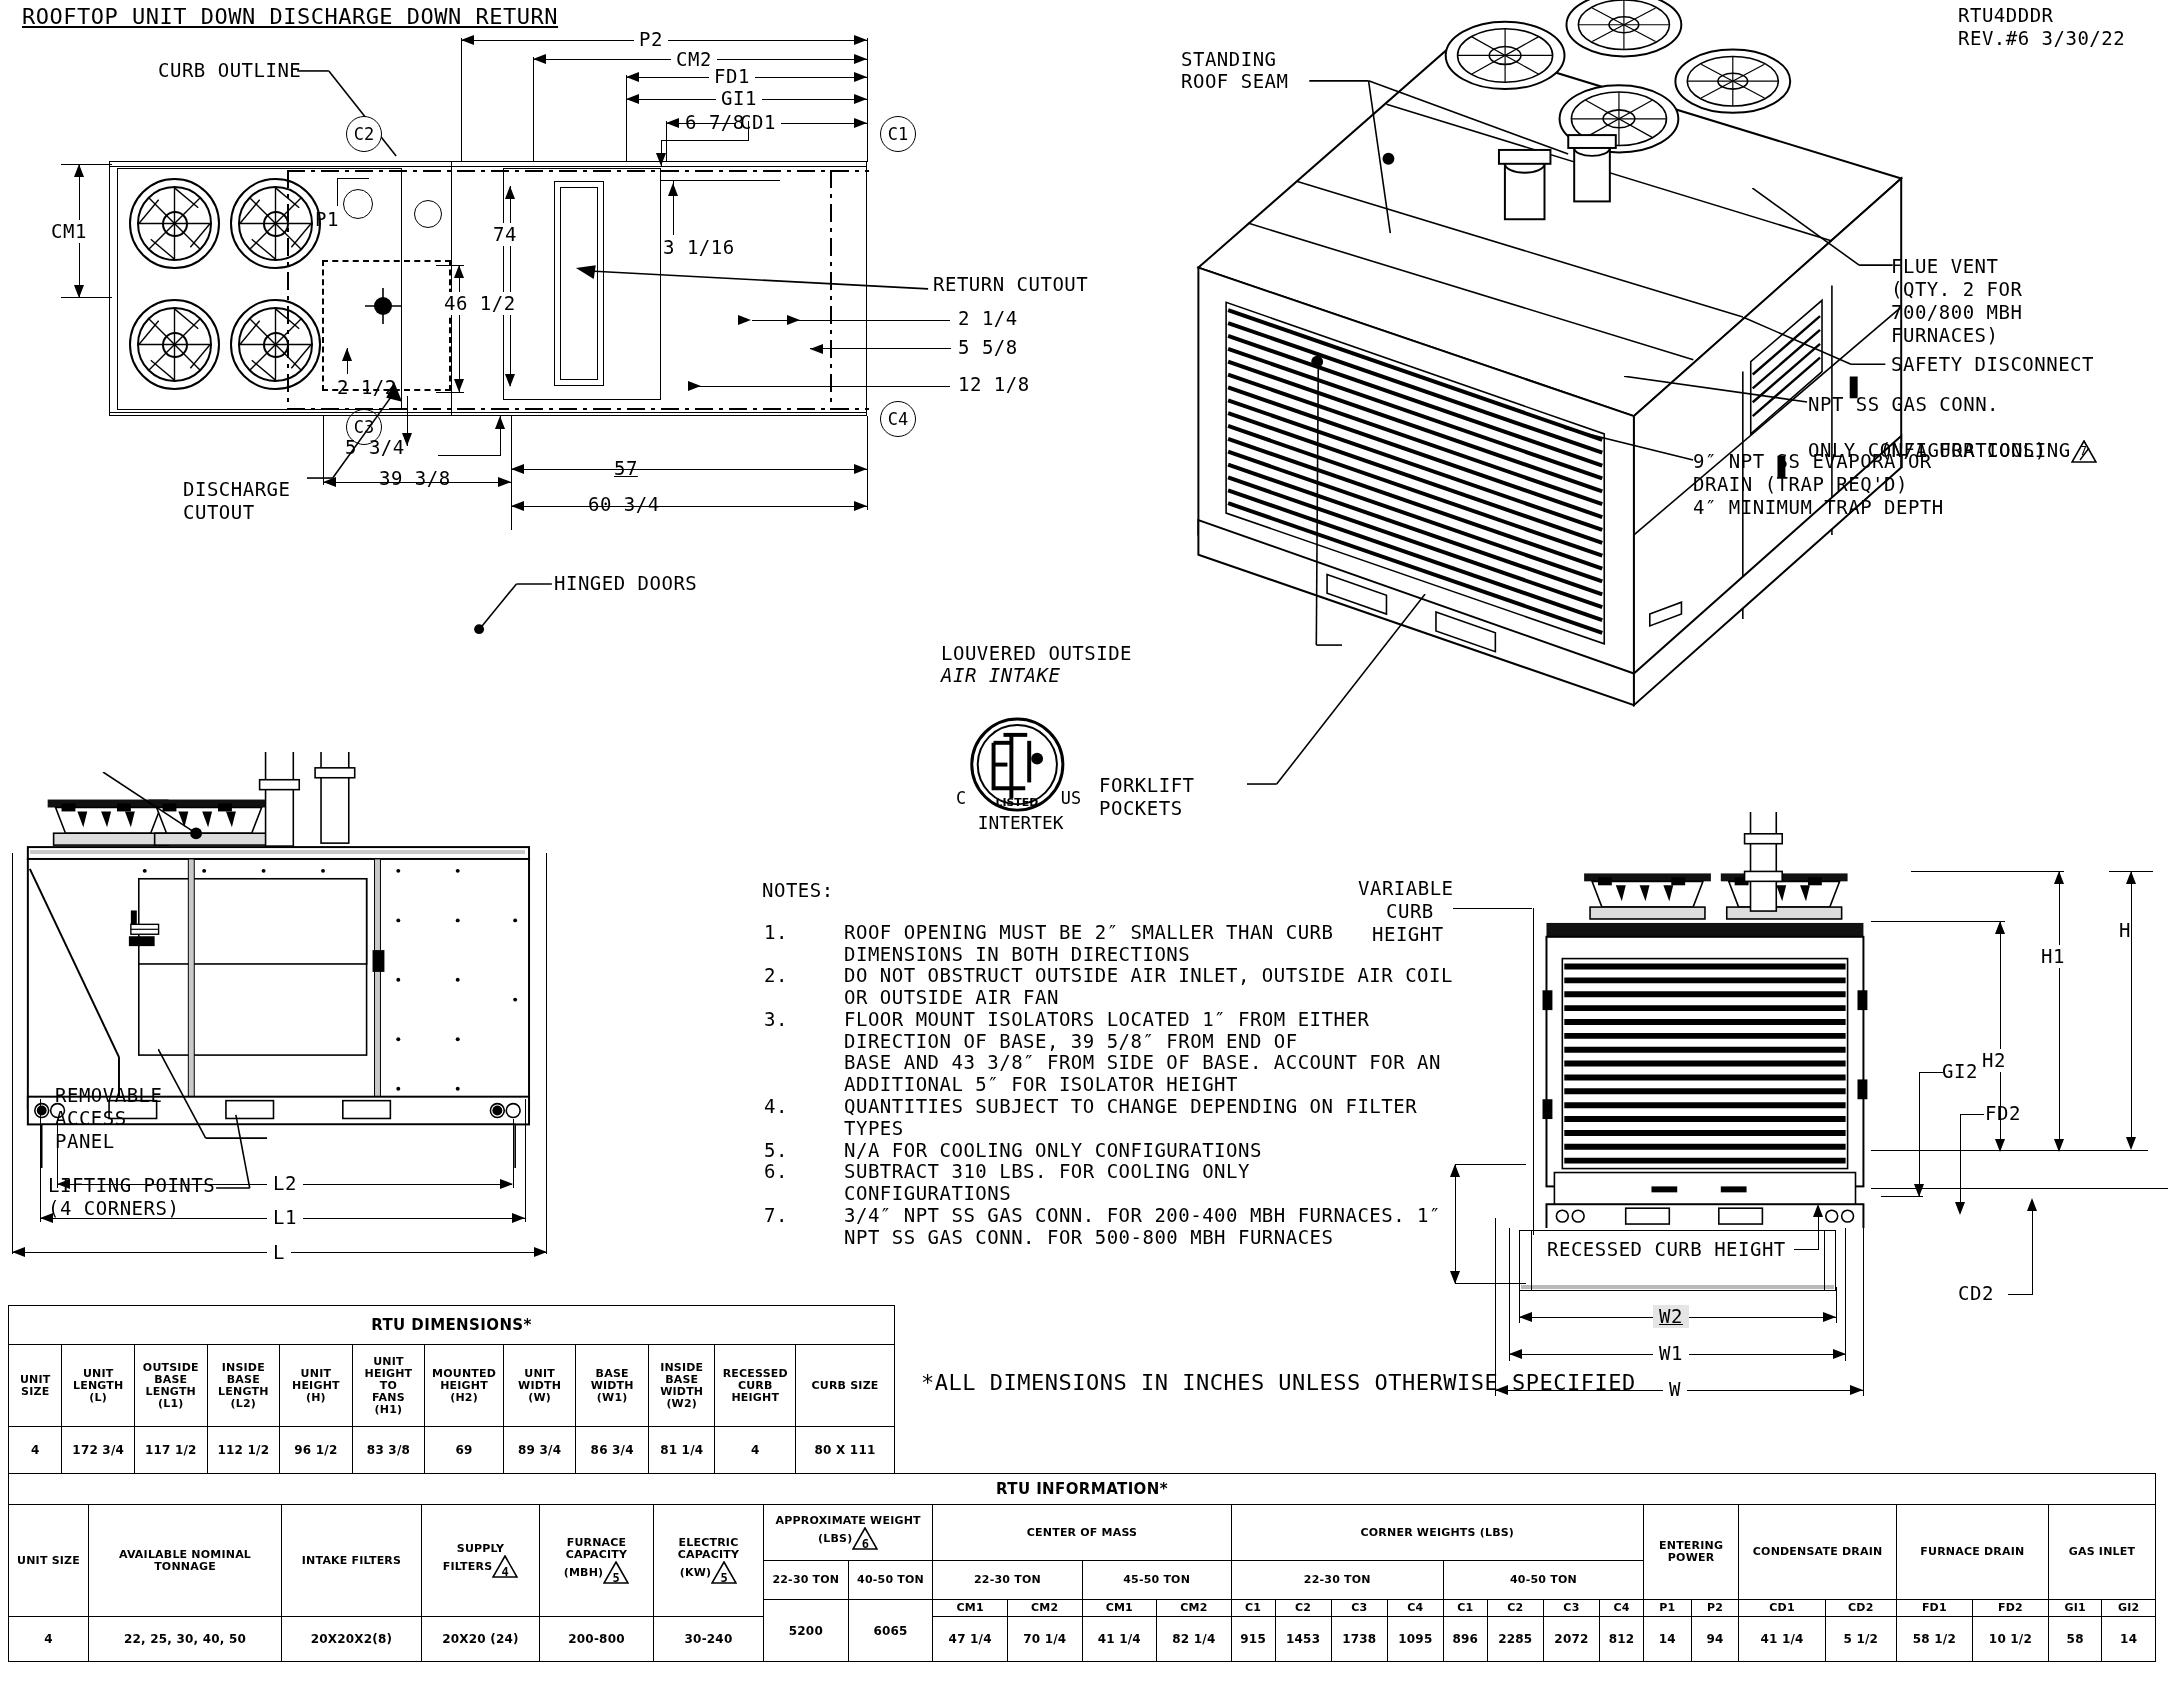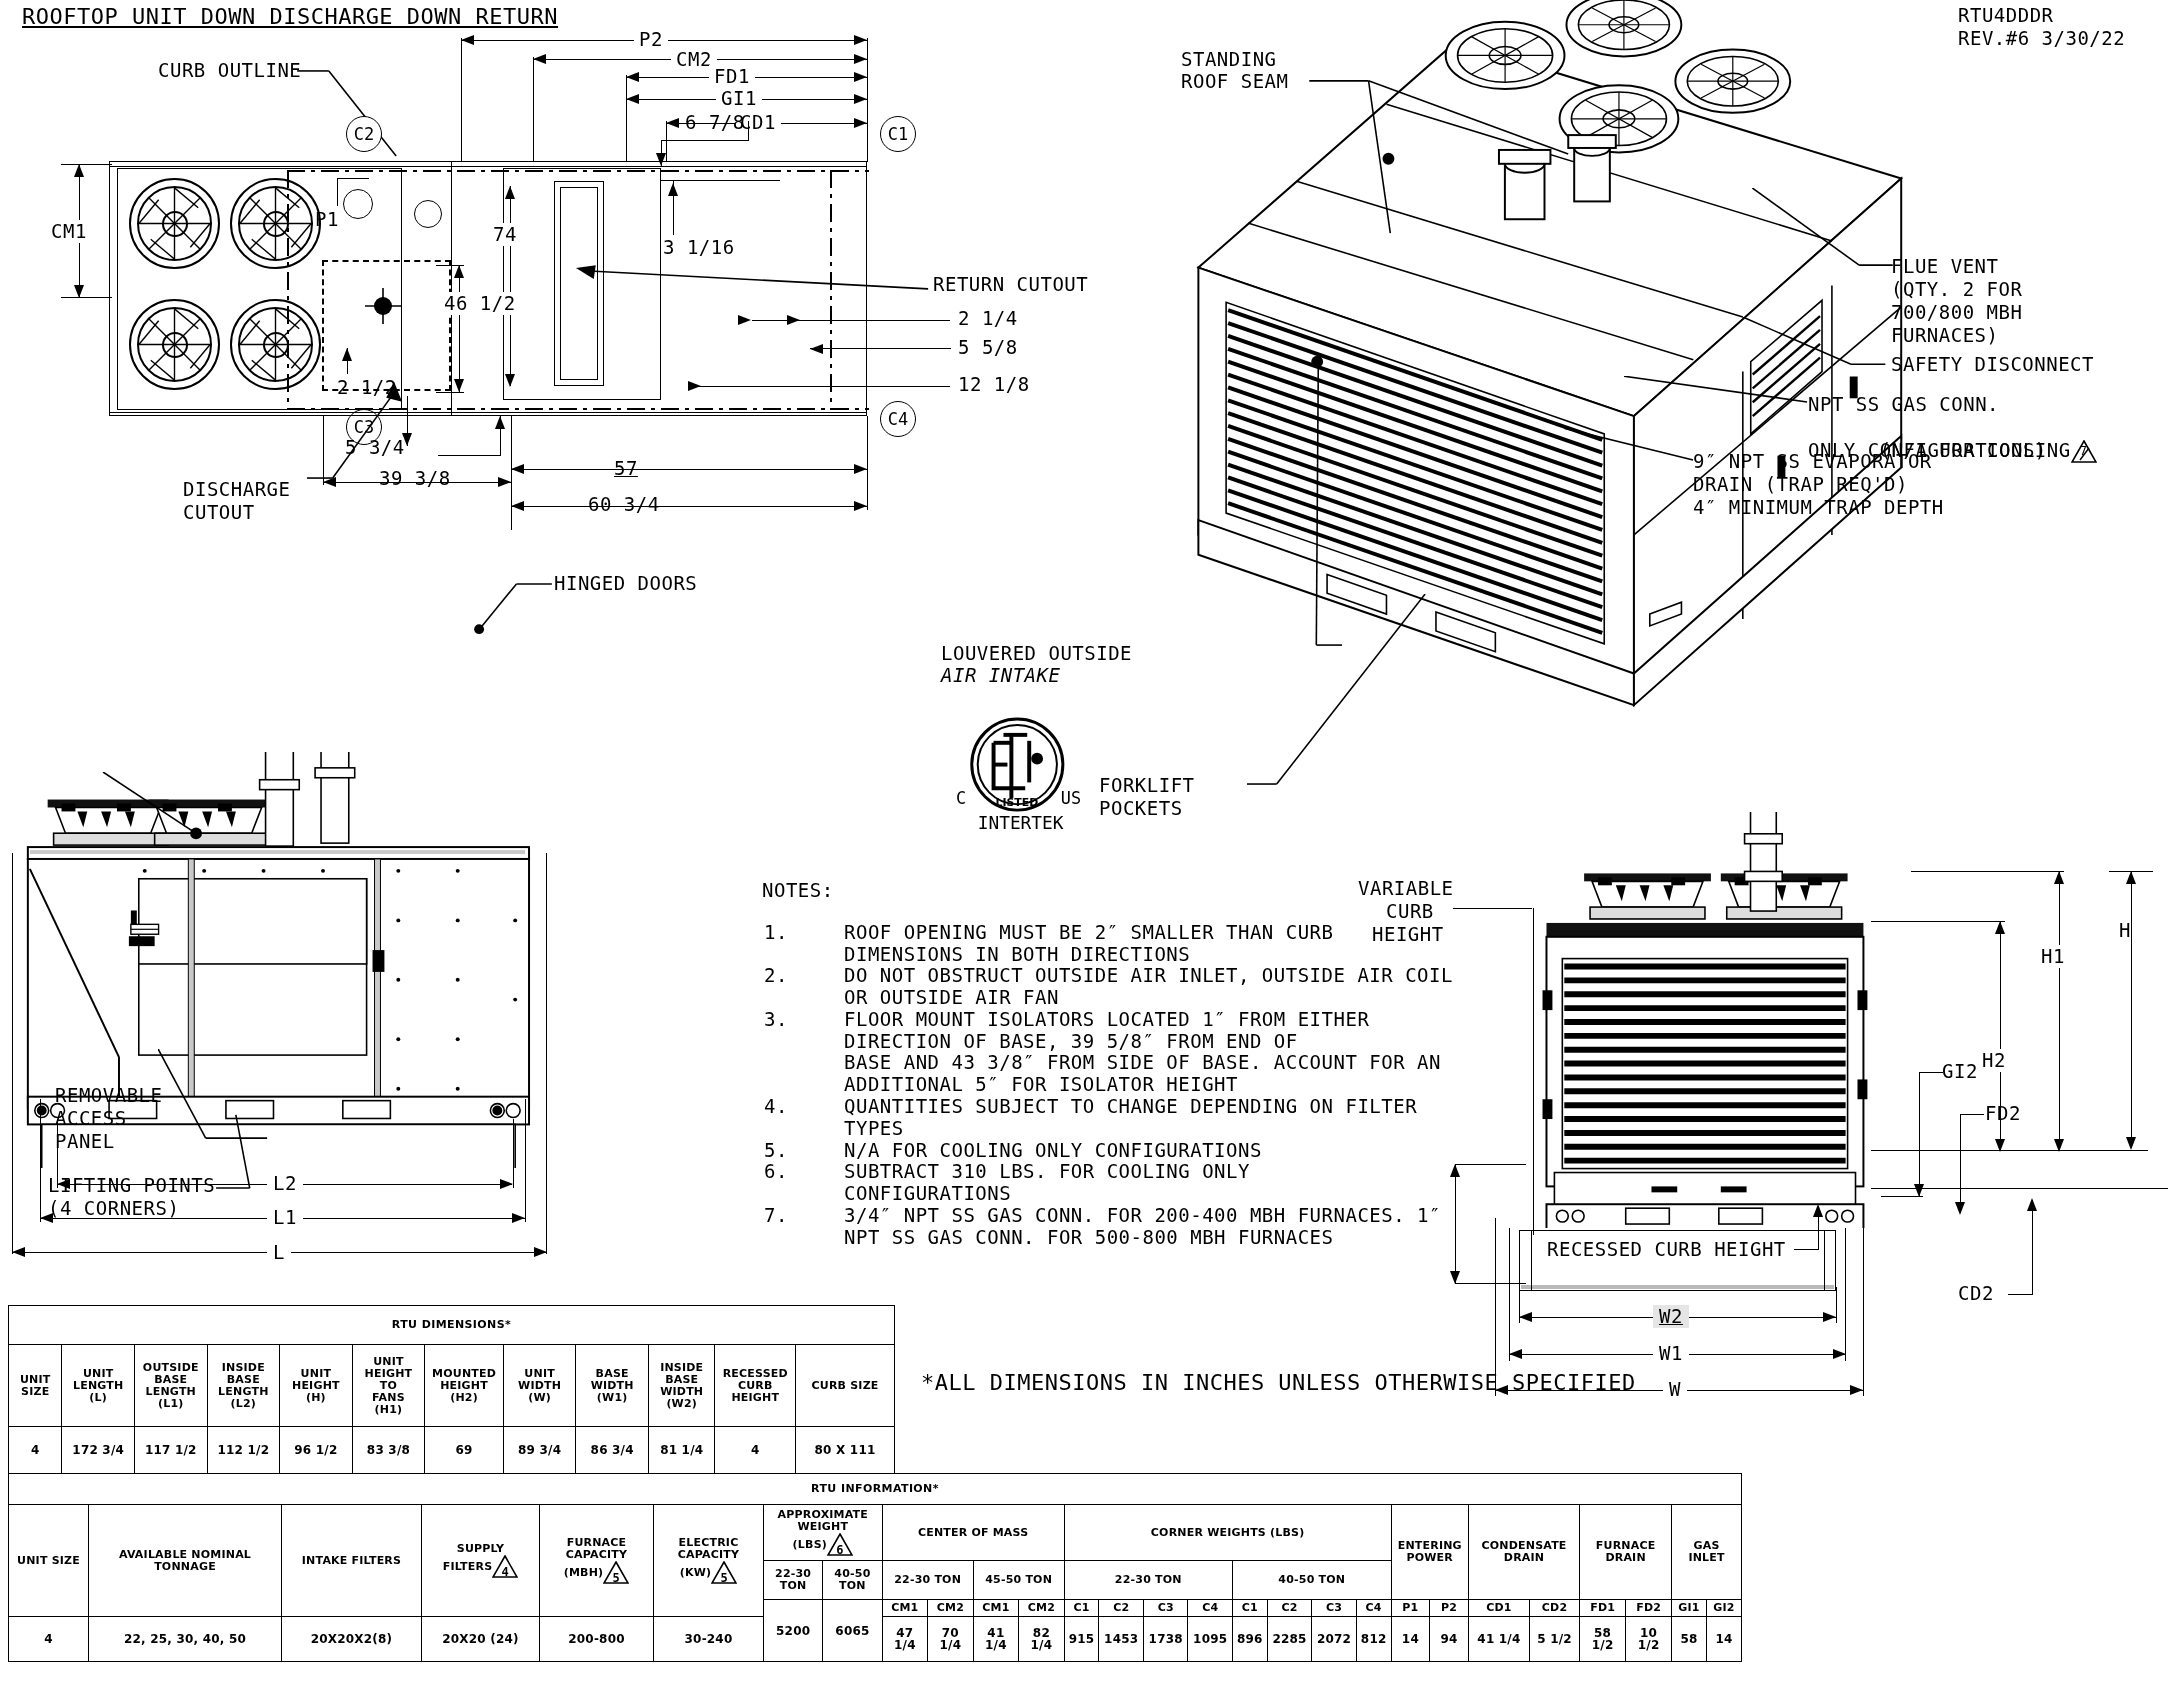--- a/index.html
+++ b/index.html
@@ -83,21 +83,21 @@
     border: 1.6px solid #000;
     text-align: center;
     vertical-align: middle;
     font-size: 11px;
     font-weight: bold;
     padding: 2px 2px;
     letter-spacing: 0.2px;
     line-height: 12px;
   }
   table.dwg td.val { font-size: 12px; }
-  table.dwg .ttl { font-size: 11px; letter-spacing: 0.4px; }
+  table.dwg .ttl { font-size: 15px; letter-spacing: 0.4px; }
 
   
   .etl { position: absolute; }
 </style>
 </head>
 <body>
 
 <div id="sheet">
 
   <div class="txt big ul" style="left:22px; top:4px;">ROOFTOP UNIT DOWN DISCHARGE DOWN RETURN</div>
@@ -933,21 +933,21 @@
       <td class="val">69</td>
       <td class="val">89 3/4</td>
       <td class="val">86 3/4</td>
       <td class="val">81 1/4</td>
       <td class="val">4</td>
       <td class="val">80 X 111</td>
     </tr>
   </tbody>
     </table>
 
-  <table class="dwg" id="tbl-info" style="left:8px; top:1473px; width:1734px;">
+  <table class="dwg" id="tbl-info" style="left:8px; top:1473px; width:2148px;">
 
     <tbody>
         <tr>
       <td class="ttl" colspan="28" style="height:26px;">RTU INFORMATION*</td>
     </tr>
 
     <tr>
       <th rowspan="3" style="width:75px; white-space:pre-line;">UNIT SIZE</th>
       <th rowspan="3" style="width:188px; white-space:pre-line;">AVAILABLE NOMINAL
 TONNAGE</th>

